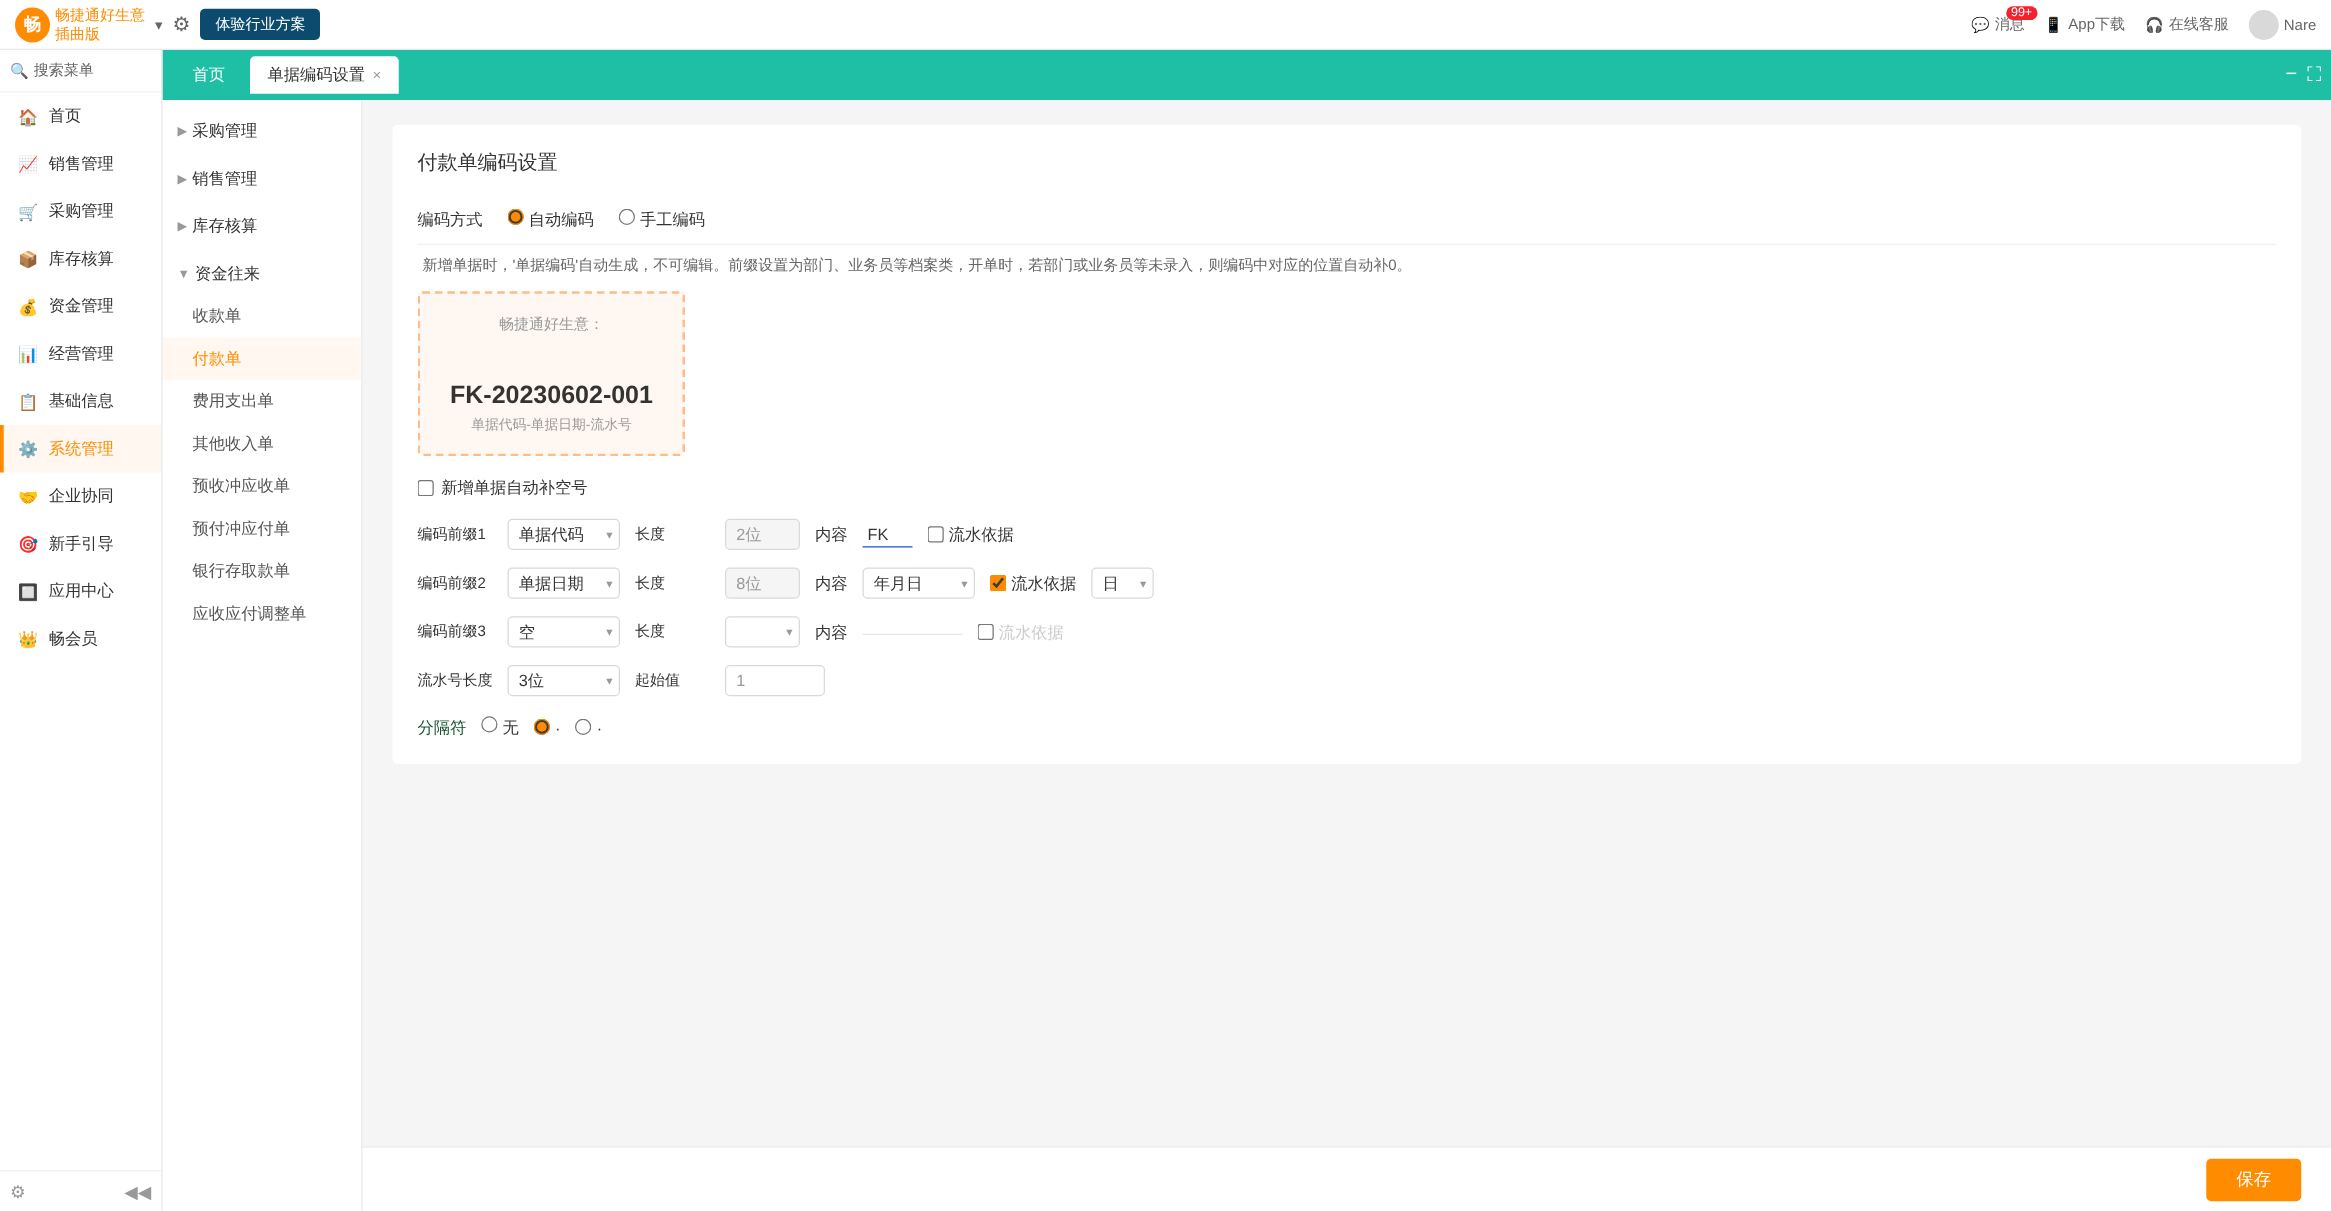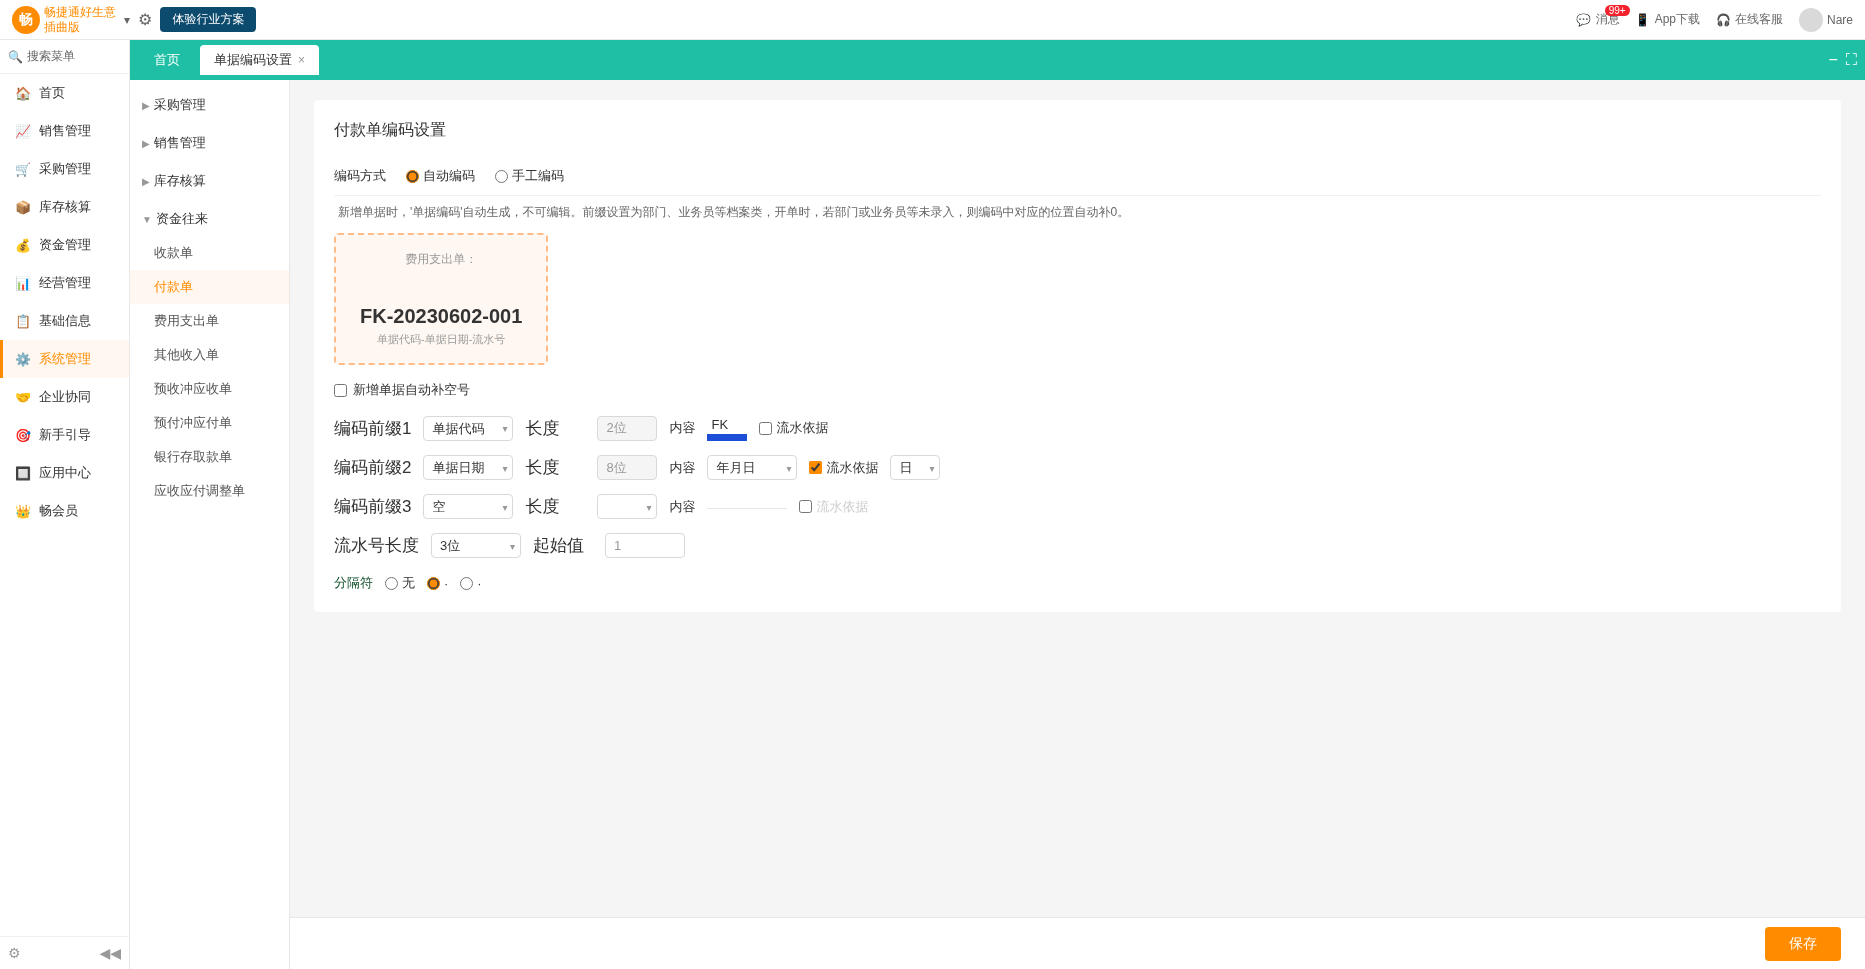--- a/index.html
+++ b/index.html
@@ -49,44 +49,44 @@
     .second-sidebar-group { margin-bottom: 4px; }
     .second-sidebar-header { display: flex; align-items: center; gap: 4px; padding: 8px 12px; color: #333; cursor: pointer; font-size: 13px; }
     .second-sidebar-item { padding: 8px 12px 8px 24px; color: #555; cursor: pointer; font-size: 13px; }
     .second-sidebar-item.active { color: #ff8c00; background: #fff7f0; font-weight: 500; }
     .chevron-right { font-size: 10px; color: #999; }
     .chevron-down { font-size: 10px; color: #999; }
 
     
     .main-content { flex: 1; overflow-y: auto; padding: 20px 24px; background: #f5f5f5; }
     .page-title { font-size: 16px; font-weight: 500; color: #333; margin-bottom: 16px; }
-    .radio-item { display: flex; align-items: center; gap: 4px; cursor: pointer; font-size: 13px; }
+    .radio-item { display: flex; align-items: flex-start; gap: 4px; cursor: pointer; font-size: 13px; }
     .radio-input { accent-color: #ff8c00; }
 
     .info-text { font-size: 12px; color: #666; margin-bottom: 12px; padding: 0 4px; }
 
     
     .preview-box { border: 2px dashed #ffbb88; background: #fff8f2; border-radius: 4px; padding: 16px 24px; display: inline-block; margin-bottom: 16px; text-align: center; }
     .preview-label { font-size: 12px; color: #999; margin-bottom: 4px; }
     .preview-code { font-size: 20px; font-weight: bold; color: #333; margin-top: 37px; }
     .preview-sub { font-size: 11px; color: #999; margin-top: 4px; }
 
     
     .auto-fill-row { display: flex; align-items: center; gap: 6px; margin-bottom: 16px; font-size: 13px; color: #333; }
     .auto-fill-row input[type=checkbox] { accent-color: #ff8c00; }
 
     
     .form-row { display: flex; align-items: center; gap: 12px; margin-bottom: 14px; }
-    .form-label { font-size: 17px; color: #333; white-space: nowrap; min-width: 60px; }
+    .form-label { font-size: 12px; color: #333; white-space: nowrap; min-width: 60px; }
     .form-select { border: 1px solid #d9d9d9; border-radius: 4px; padding: 4px 24px 4px 8px; font-size: 13px; color: #333; background: #fff; cursor: pointer; appearance: none; -webkit-appearance: none; position: relative; min-width: 90px; }
     .select-wrapper { position: relative; display: inline-flex; align-items: center; }
     .select-wrapper::after { content: '▾'; position: absolute; right: 6px; top: 50%; transform: translateY(-50%); pointer-events: none; color: #999; font-size: 10px; }
     .form-input-small { border: 1px solid #d9d9d9; border-radius: 4px; padding: 4px 8px; font-size: 13px; min-width: 50px; background: #f5f5f5; color: #999; }
     .content-label { font-size: 13px; color: #333; white-space: nowrap; }
-    .content-value { font-size: 13px; color: #333; border-bottom: 7px solid #1d4ed8; padding: 2px 4px; min-width: 40px; }
+    .content-value { font-size: 13px; color: #333; border-bottom: 1px solid #1d4ed8; padding: 2px 4px; min-width: 40px; }
     .checkbox-item { display: flex; align-items: center; gap: 4px; font-size: 13px; color: #333; }
     .checkbox-item input { accent-color: #ff8c00; }
     .disabled-text { color: #ccc; }
 
     
     .serial-row { display: flex; align-items: center; gap: 12px; margin-bottom: 16px; }
 
     
     .separator-row { display: flex; align-items: center; gap: 12px; }
     .separator-label { font-size: 13px; color: #14532d; }
@@ -268,21 +268,21 @@
                 <input type="radio" name="encoding" class="radio-input" style="">
                 <span>手工编码</span>
               </label>
             </div>
 
             
             <p class="info-text">新增单据时，'单据编码'自动生成，不可编辑。前缀设置为部门、业务员等档案类，开单时，若部门或业务员等未录入，则编码中对应的位置自动补0。</p>
 
             
             <div class="preview-box">
-              <div class="preview-label">费用支出单：</div>
+              <div class="preview-label">畅捷通好生意：</div>
               <div class="preview-code">FK-20230602-001</div>
               <div class="preview-sub">单据代码-单据日期-流水号</div>
             </div>
 
             
             <div class="auto-fill-row">
               <input type="checkbox" style="">
               <span>新增单据自动补空号</span>
             </div>
 

